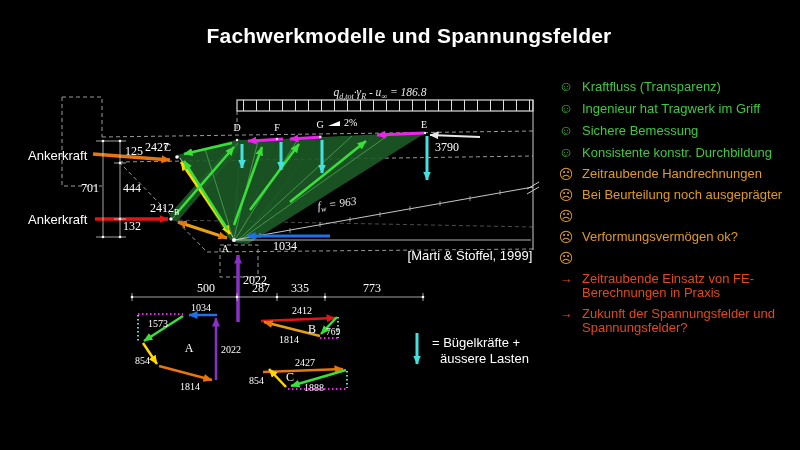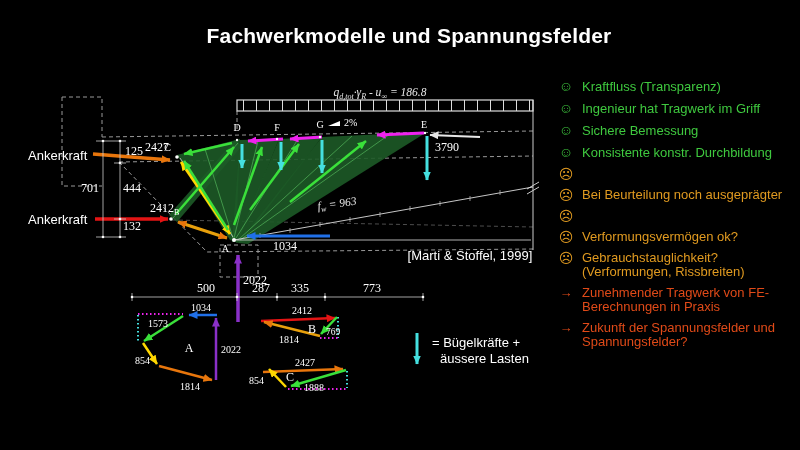--- a/index.html
+++ b/index.html
@@ -264,42 +264,41 @@
           <span>Sichere Bemessung</span>
         </li>
       <li class="bitem">
           <span class="icon">☺</span>
           <span>Konsistente konstr. Durchbildung</span>
         </li>
     </ul>
     <ul class="blist cons">
       <li class="bitem">
           <span class="icon">☹</span>
-          <span></span>
+          <span><span>Zeitraubende Handrechnungen</span></span>
         </li>
       <li class="bitem">
           <span class="icon">☹</span>
           <span>Bei Beurteilung noch ausgeprägter</span>
         </li>
       <li class="bitem">
           <span class="icon">☹</span>
         </li>
       <li class="bitem">
           <span class="icon">☹</span>
           <span>Verformungsvermögen ok?</span>
         </li>
       <li class="bitem">
           <span class="icon">☹</span>
-          <span><span>Gebrauchstauglichkeit?</span><span class="subline">(Verformungen, Rissbreiten)</span></span>
         </li>
     </ul>
     <ul class="blist outlook">
       <li class="bitem">
           <span class="icon">→</span>
-          <span><span>Zunehmender Tragwerk von FE-</span><span class="subline">Berechnungen in Praxis</span></span>
+          <span><span>Zeitraubende Einsatz von FE-</span><span class="subline">Berechnungen in Praxis</span></span>
         </li>
       <li class="bitem">
           <span class="icon">→</span>
           <span><span>Zukunft der Spannungsfelder und</span><span class="subline">Spannungsfelder?</span></span>
         </li>
     </ul>
   </div>
 </div>
 
 </body></html>

